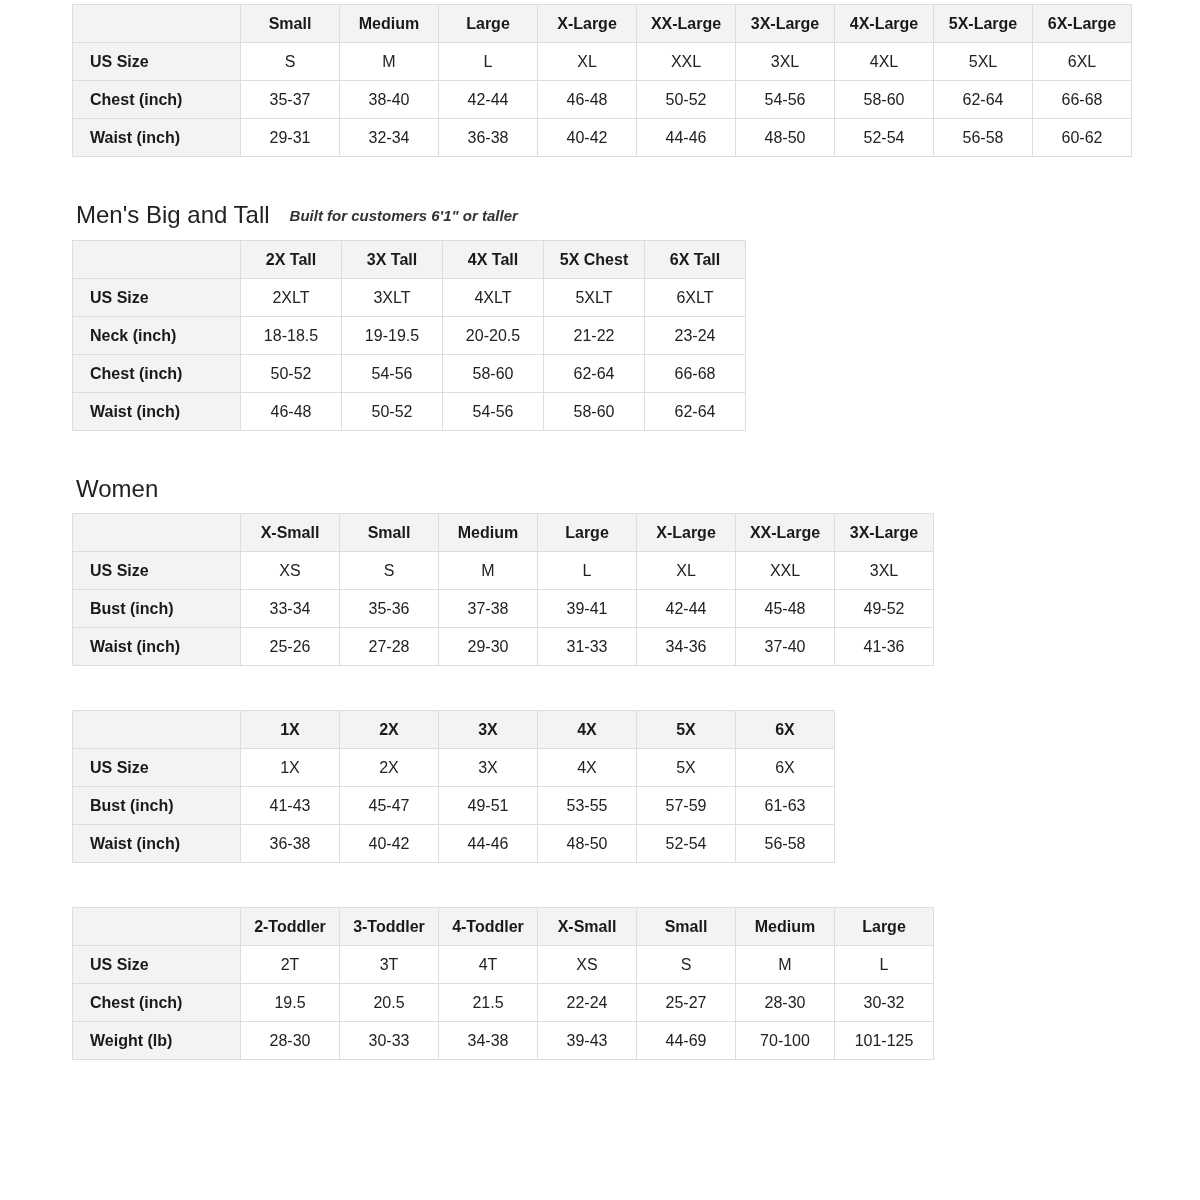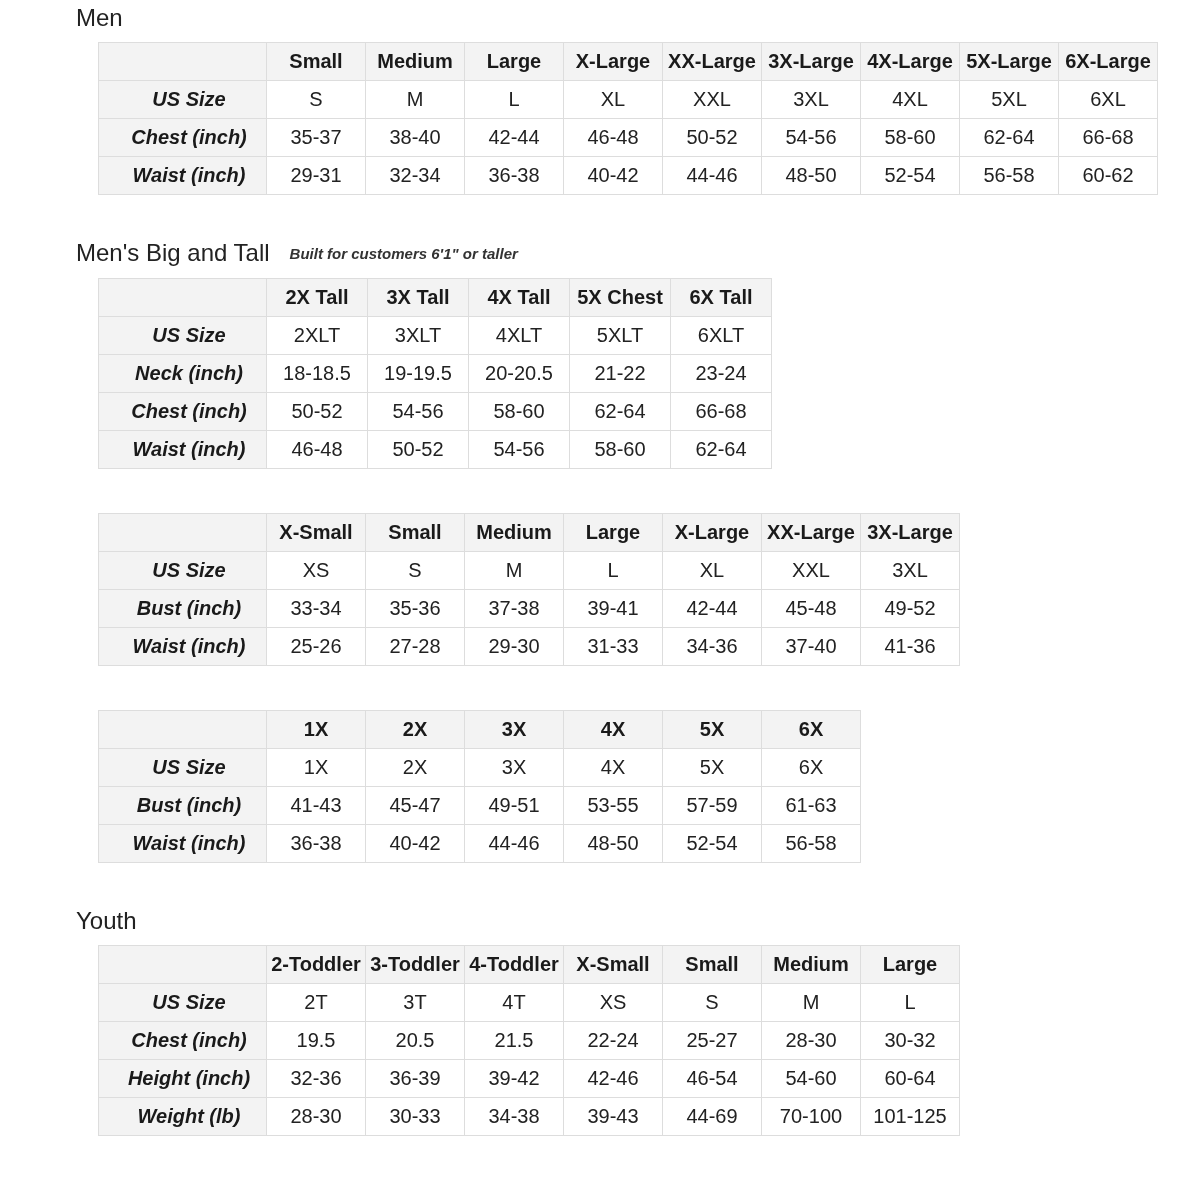--- a/index.html
+++ b/index.html
@@ -28,56 +28,53 @@
     font-size: 15px;
     font-weight: bold;
     font-style: italic;
     color: #333333;
     margin-left: 20px;
     vertical-align: 2px;
   }
   table.size-table {
     border-collapse: collapse;
     table-layout: fixed;
-    font-size: 20px;
-    margin-left: 26px;
+    font-size: 16px;
   }
   .size-table th, .size-table td {
     border: 1px solid #dddddd;
     height: 38px;
     text-align: center;
     padding: 0 4px;
     overflow: hidden;
     box-sizing: border-box;
   }
   .size-table thead th {
     background: #f3f3f3;
     font-weight: bold;
     color: #1a1a1a;
   }
   .size-table tbody th.row-label {
     background: #f3f3f3;
-    text-align: center;
+    text-align: left;
     padding-left: 17px;
     font-weight: bold;
     color: #1a1a1a;
-    font-style: italic;
   }
   .size-table td {
     background: #ffffff;
     font-weight: normal;
     color: #222222;
   }
 </style>
 </head>
 <body>
 
 <div id="page">
     <section class="size-section">
-      <h2 class="section-title"><span>Men</span></h2>
       <table class="size-table" style="width: 1059px;">
         <colgroup>
           <col style="width: 168px;">
           <col style="width: 99px;">
           <col style="width: 99px;">
           <col style="width: 99px;">
           <col style="width: 99px;">
           <col style="width: 99px;">
           <col style="width: 99px;">
           <col style="width: 99px;">
@@ -189,20 +186,21 @@
             <td>46-48</td>
             <td>50-52</td>
             <td>54-56</td>
             <td>58-60</td>
             <td>62-64</td>
           </tr>
         </tbody>
       </table>
     </section>
     <section class="size-section">
+      <h2 class="section-title"><span>Women</span></h2>
       <table class="size-table" style="width: 861px;">
         <colgroup>
           <col style="width: 168px;">
           <col style="width: 99px;">
           <col style="width: 99px;">
           <col style="width: 99px;">
           <col style="width: 99px;">
           <col style="width: 99px;">
           <col style="width: 99px;">
           <col style="width: 99px;">
@@ -300,21 +298,20 @@
             <td>40-42</td>
             <td>44-46</td>
             <td>48-50</td>
             <td>52-54</td>
             <td>56-58</td>
           </tr>
         </tbody>
       </table>
     </section>
     <section class="size-section">
-      <h2 class="section-title"><span>Youth</span></h2>
       <table class="size-table" style="width: 861px;">
         <colgroup>
           <col style="width: 168px;">
           <col style="width: 99px;">
           <col style="width: 99px;">
           <col style="width: 99px;">
           <col style="width: 99px;">
           <col style="width: 99px;">
           <col style="width: 99px;">
           <col style="width: 99px;">
@@ -346,30 +343,20 @@
             <th class="row-label">Chest (inch)</th>
             <td>19.5</td>
             <td>20.5</td>
             <td>21.5</td>
             <td>22-24</td>
             <td>25-27</td>
             <td>28-30</td>
             <td>30-32</td>
           </tr>
           <tr>
-            <th class="row-label">Height (inch)</th>
-            <td>32-36</td>
-            <td>36-39</td>
-            <td>39-42</td>
-            <td>42-46</td>
-            <td>46-54</td>
-            <td>54-60</td>
-            <td>60-64</td>
-          </tr>
-          <tr>
             <th class="row-label">Weight (lb)</th>
             <td>28-30</td>
             <td>30-33</td>
             <td>34-38</td>
             <td>39-43</td>
             <td>44-69</td>
             <td>70-100</td>
             <td>101-125</td>
           </tr>
         </tbody>

